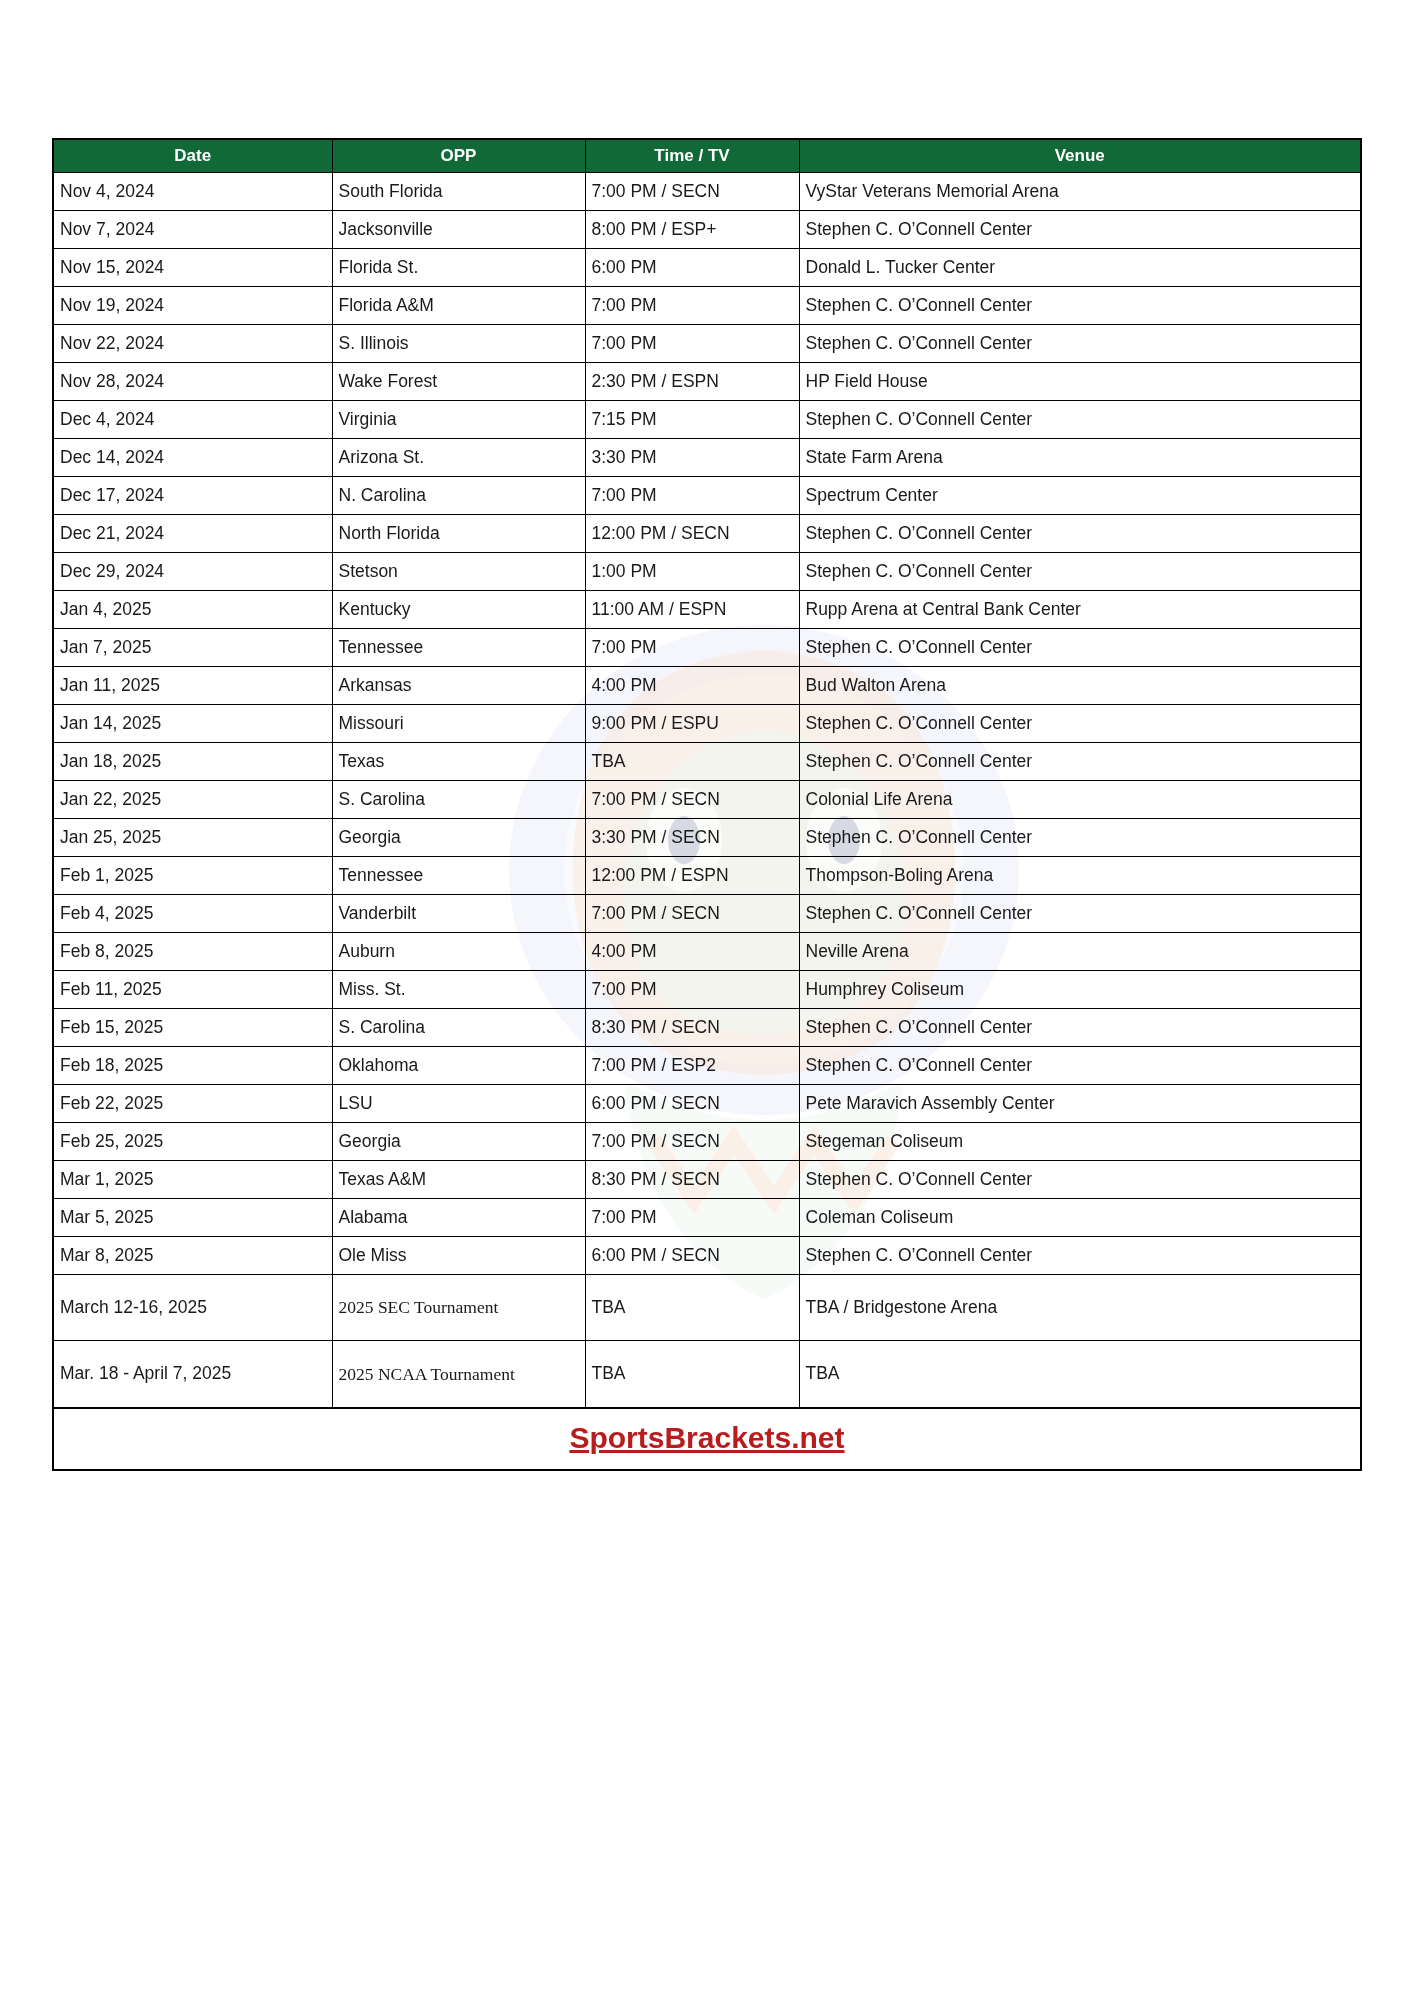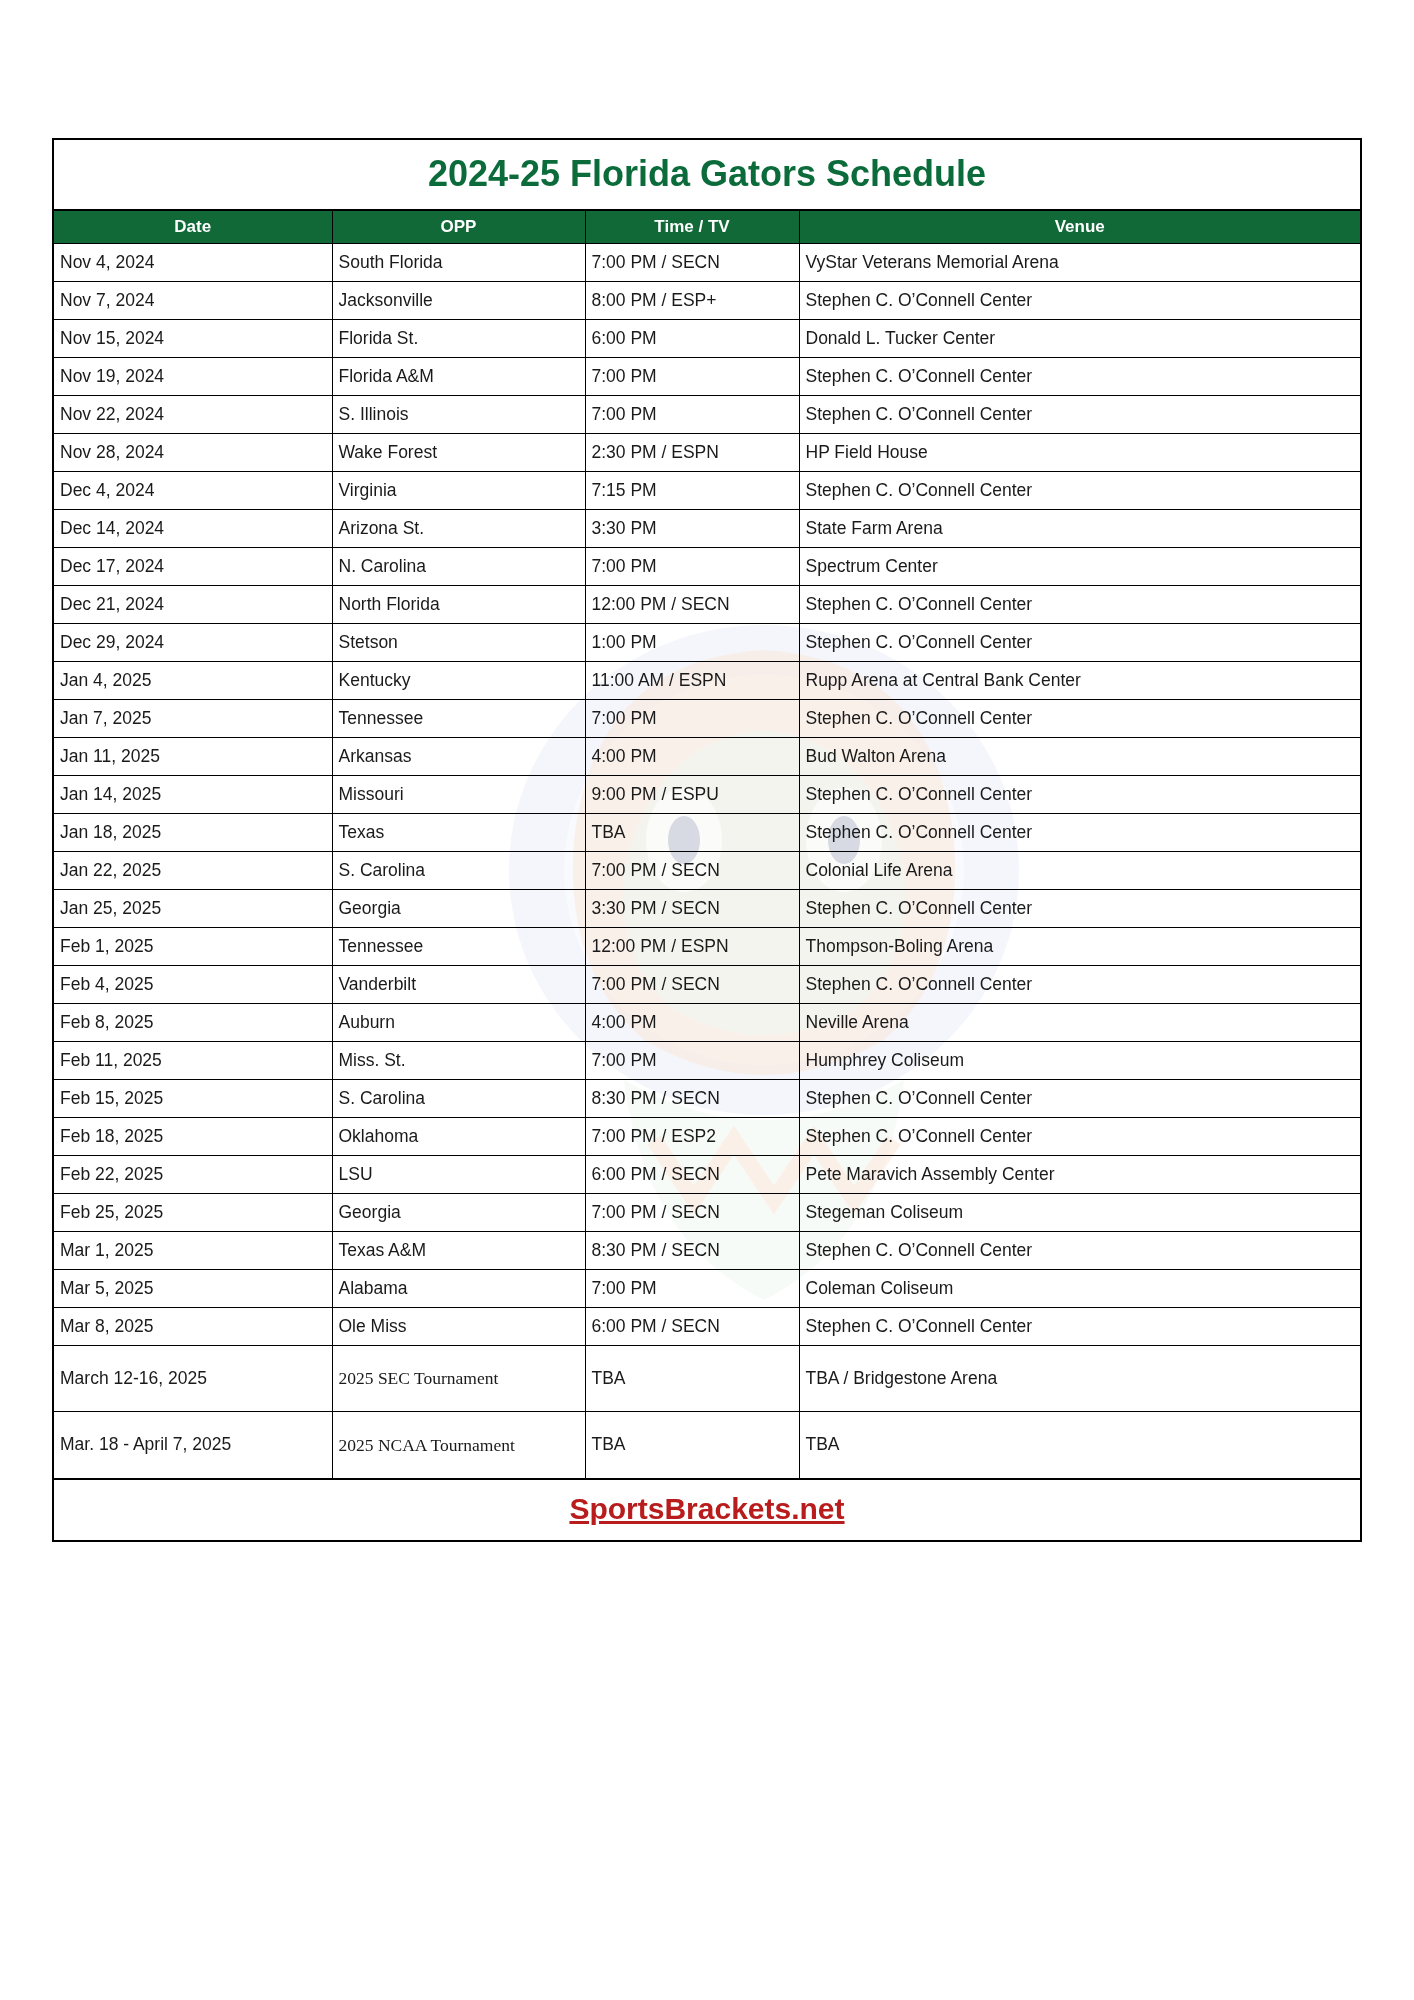--- a/index.html
+++ b/index.html
@@ -134,21 +134,20 @@
       <path d="M120 300 Q140 120 310 110 Q480 120 500 300 Q510 430 430 500 Q310 570 190 500 Q110 430 120 300 Z" fill="#f2b48a" opacity="0.55"></path>
       <path d="M170 330 Q200 200 310 190 Q420 200 450 330 Q460 420 400 470 Q310 520 220 470 Q160 420 170 330 Z" fill="#cfe3d2" opacity="0.6"></path>
       <ellipse cx="230" cy="300" rx="38" ry="52" fill="#ffffff" opacity="0.7"></ellipse>
       <ellipse cx="390" cy="300" rx="38" ry="52" fill="#ffffff" opacity="0.7"></ellipse>
       <ellipse cx="230" cy="300" rx="16" ry="24" fill="#2b3a73" opacity="0.6"></ellipse>
       <ellipse cx="390" cy="300" rx="16" ry="24" fill="#2b3a73" opacity="0.6"></ellipse>
       <path d="M170 540 Q310 620 450 540 Q430 700 310 760 Q190 700 170 540 Z" fill="#cfe3d2" opacity="0.55"></path>
       <path d="M200 600 L240 660 L280 600 L320 660 L360 600 L400 660 L440 600" fill="none" stroke="#f2b48a" stroke-width="16" opacity="0.6"></path>
     </svg>
 
-    <div class="title-bar">2024-25 Florida Gators Schedule</div>
 
     <table class="sched">
       <colgroup>
         <col class="col-date">
         <col class="col-opp">
         <col class="col-time">
         <col class="col-venue">
       </colgroup>
       <thead>
         <tr>

